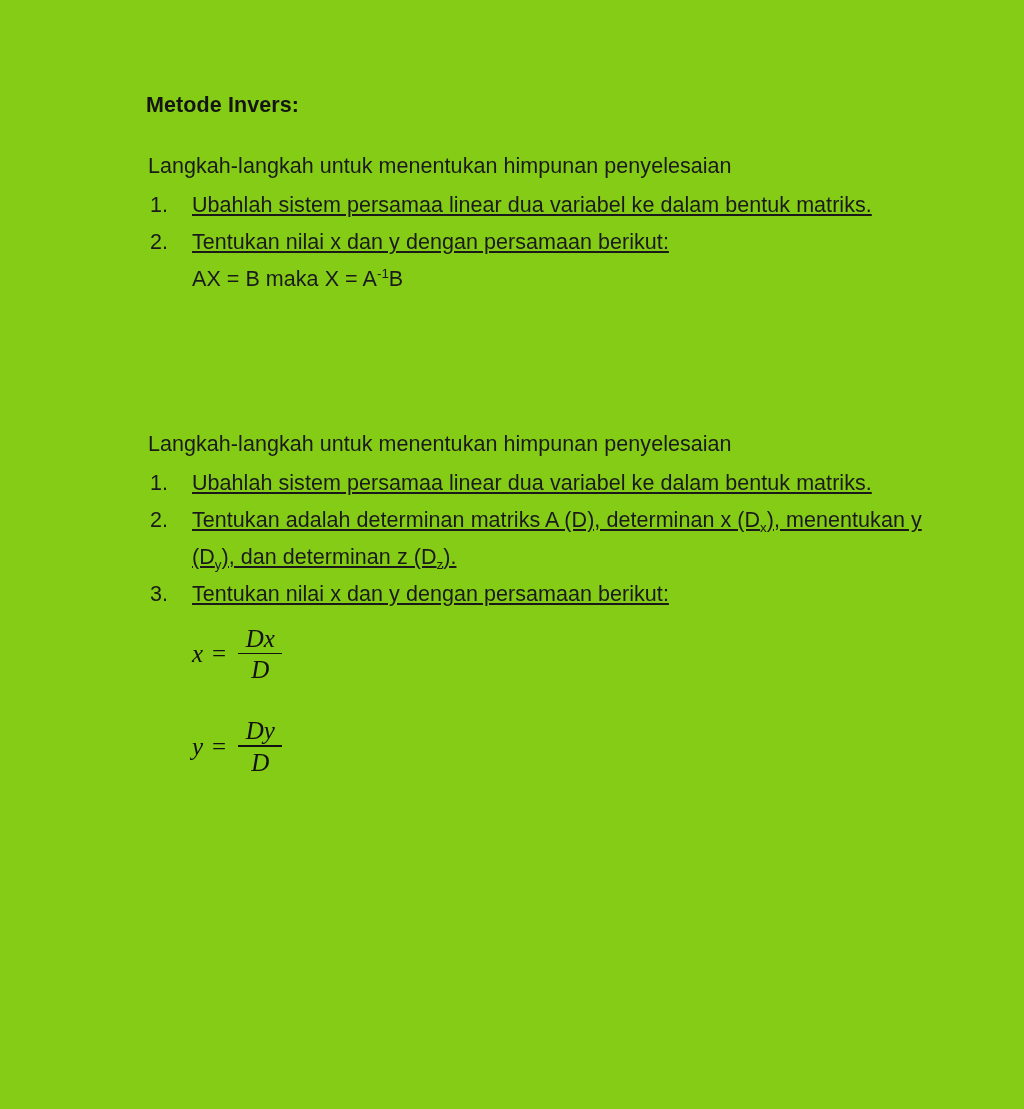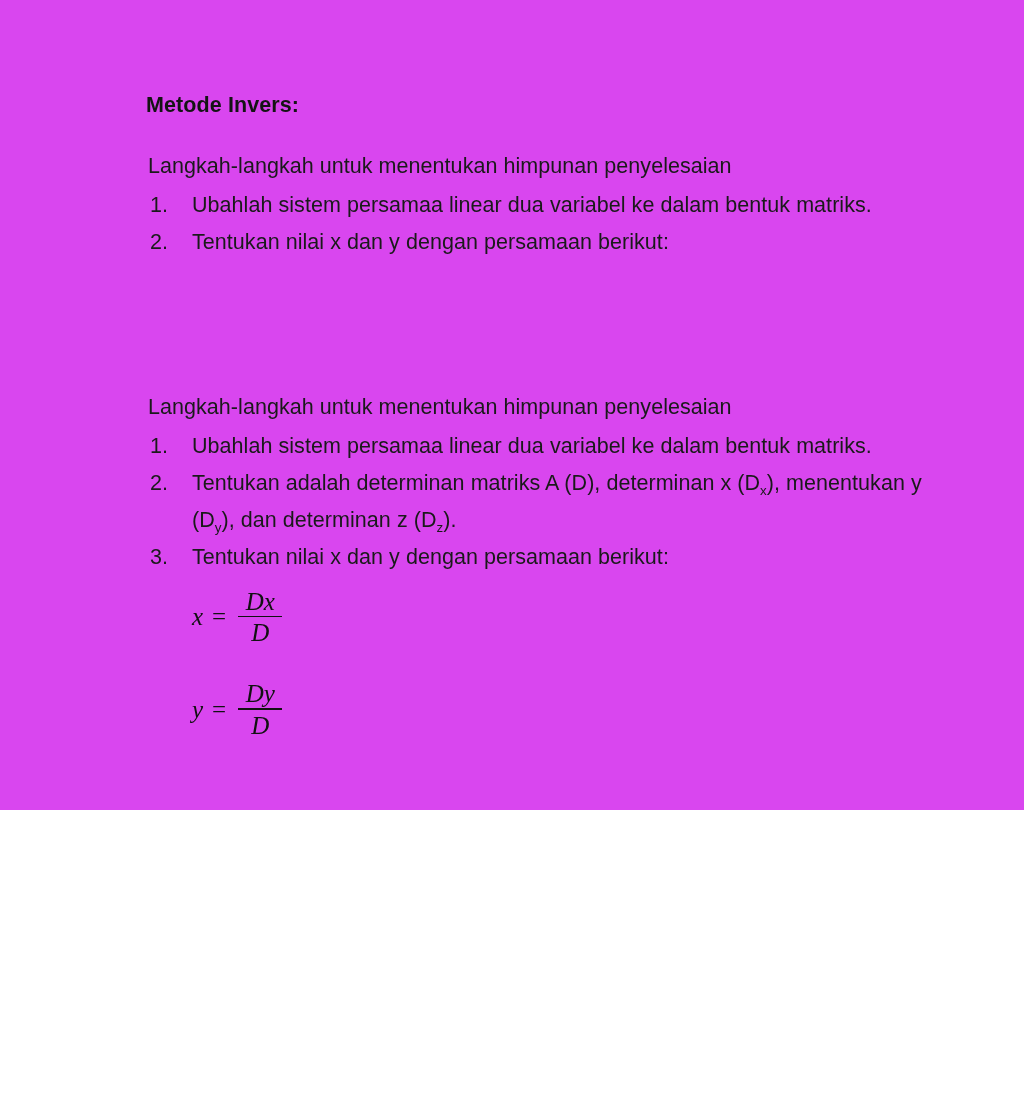--- a/index.html
+++ b/index.html
@@ -13,22 +13,22 @@
     position: relative;
     font-family: "Liberation Sans", sans-serif;
     color: #1a1a1a;
     overflow: hidden;
   }
   .page {
     position: absolute;
     left: 0;
     top: 0;
     width: 1024px;
-    height: 810px;
-    background: #d946ef;
+    height: 1109px;
+    background: #84cc16;
   }
   .content {
     position: absolute;
     left: 146px;
     top: 92px;
     width: 800px;
   }
   .section-heading {
     font-size: 21.5px;
     font-weight: bold;
@@ -63,21 +63,21 @@
     letter-spacing: 0.05px;
   }
   ol.steps > li > .marker {
     position: absolute;
     left: 4px;
     top: 0;
     width: 34px;
     text-align: left;
     color: #1a1a1a;
   }
-  .step-body { display: block; }
+  .step-body { display: block; text-decoration: underline; }
 
   .formula-line {
     font-size: 21.5px;
     line-height: 1.72;
     padding-left: 46px;
     letter-spacing: 0.05px;
     color: #1a1a1a;
   }
   sup.exp {
     font-size: 0.62em;
@@ -152,20 +152,23 @@
       <li>
         <span class="marker">1.</span>
         <span class="step-body">Ubahlah sistem persamaa linear dua variabel ke dalam bentuk matriks.</span>
       </li>
       <li>
         <span class="marker">2.</span>
         <span class="step-body">Tentukan nilai x dan y dengan persamaan berikut:</span>
       </li>
     </ol>
 
+    <div class="formula-line">
+      <span>AX = B maka X = A</span><sup class="exp">-1</sup><span>B</span>
+    </div>
 
     <div class="spacer-lg"></div>
 
 
     <div class="spacer-sm"></div>
 
     <p class="para">Langkah-langkah untuk menentukan himpunan penyelesaian</p>
 
     <ol class="steps">
       <li>

